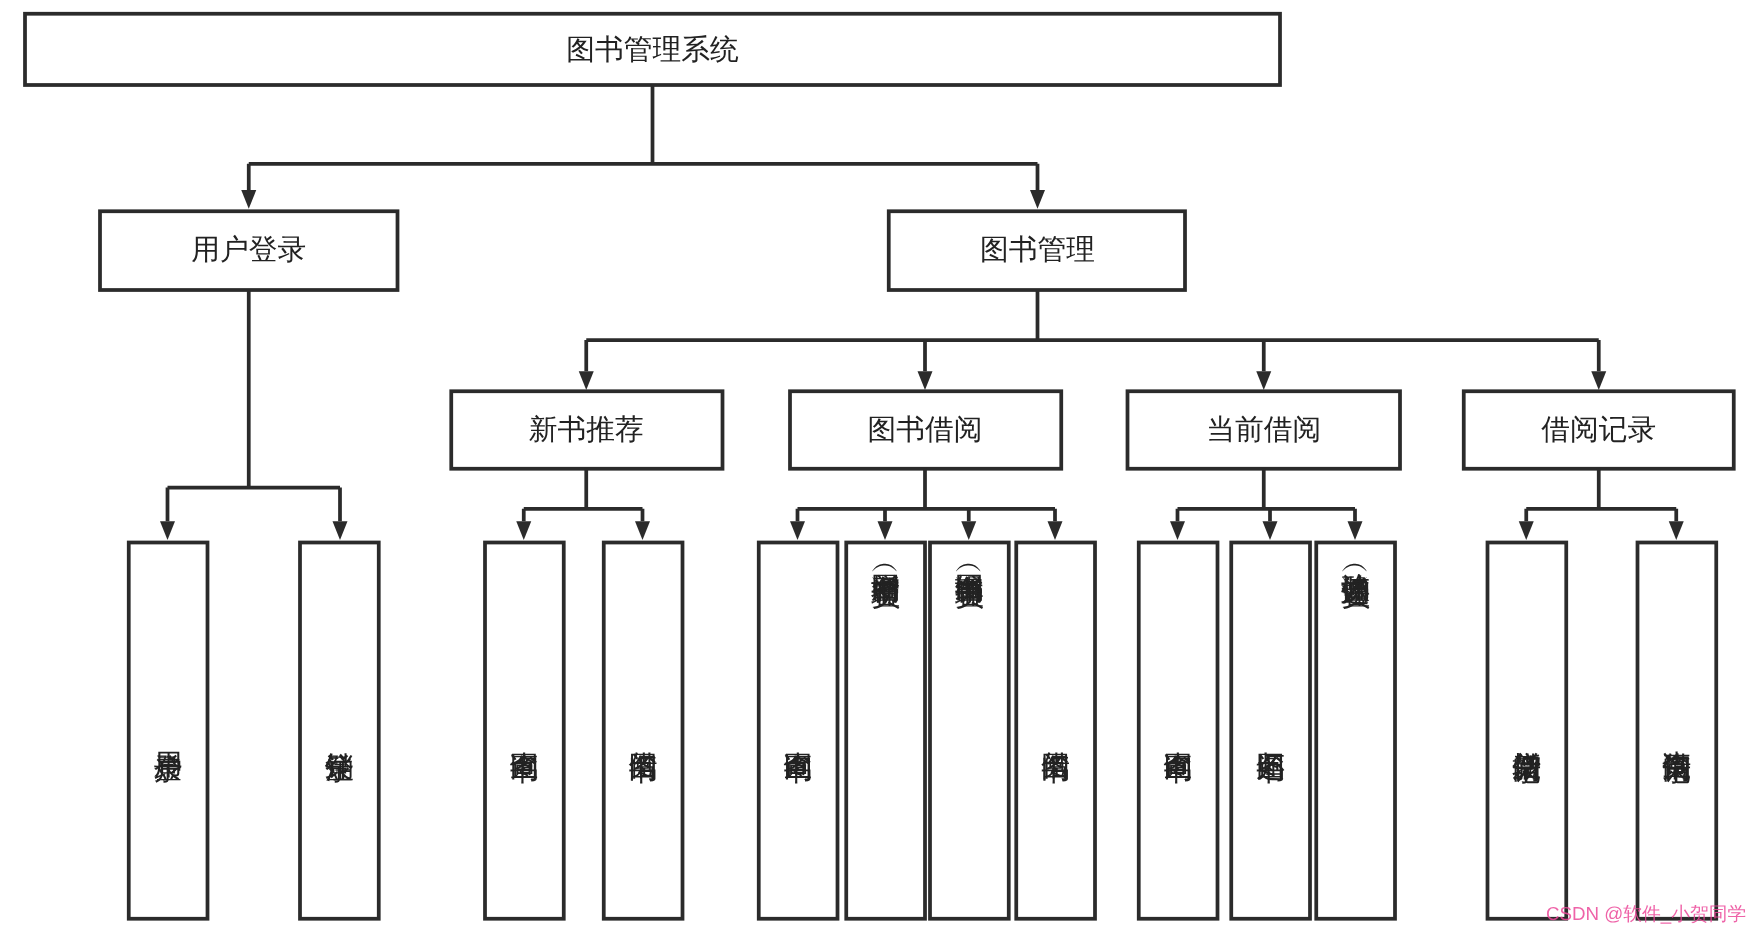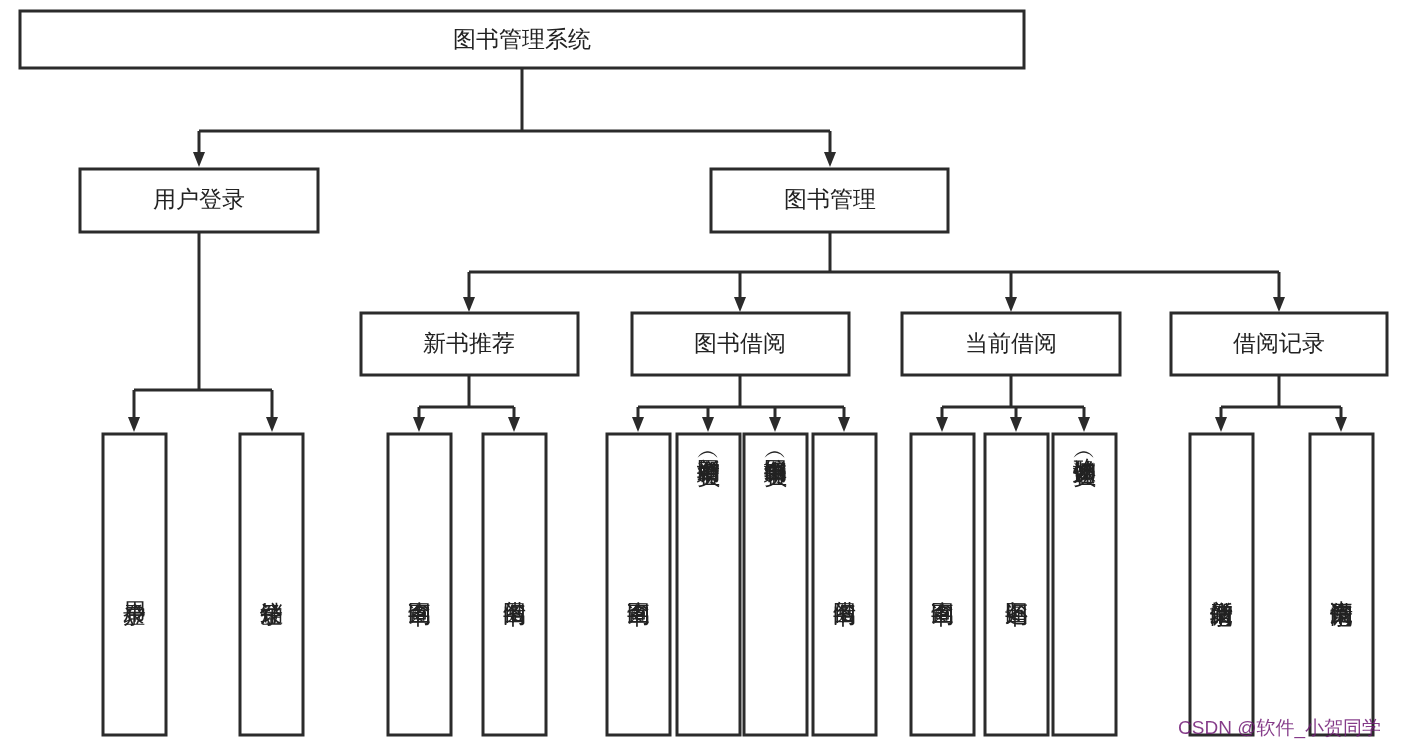--- a/index.html
+++ b/index.html
@@ -64,25 +64,25 @@
     text-orientation: upright;
     font-family: "Liberation Sans", sans-serif;
     font-size: 23px;
     color: #222222;
     line-height: 1.08;
     letter-spacing: 1px;
     white-space: nowrap;
   }
   .watermark {
     position: absolute;
-    right: 24px;
+    right: 8px;
     bottom: 6px;
     font-family: "Liberation Sans", sans-serif;
-    font-size: 19px;
-    color: #701a75;
+    font-size: 15px;
+    color: #ec4899;
     opacity: 0.85;
     white-space: nowrap;
   }
 </style>
 </head>
 <body>
 
 <div id="diagram-root">
 
   <svg class="diagram" viewBox="0 0 1405 747">

